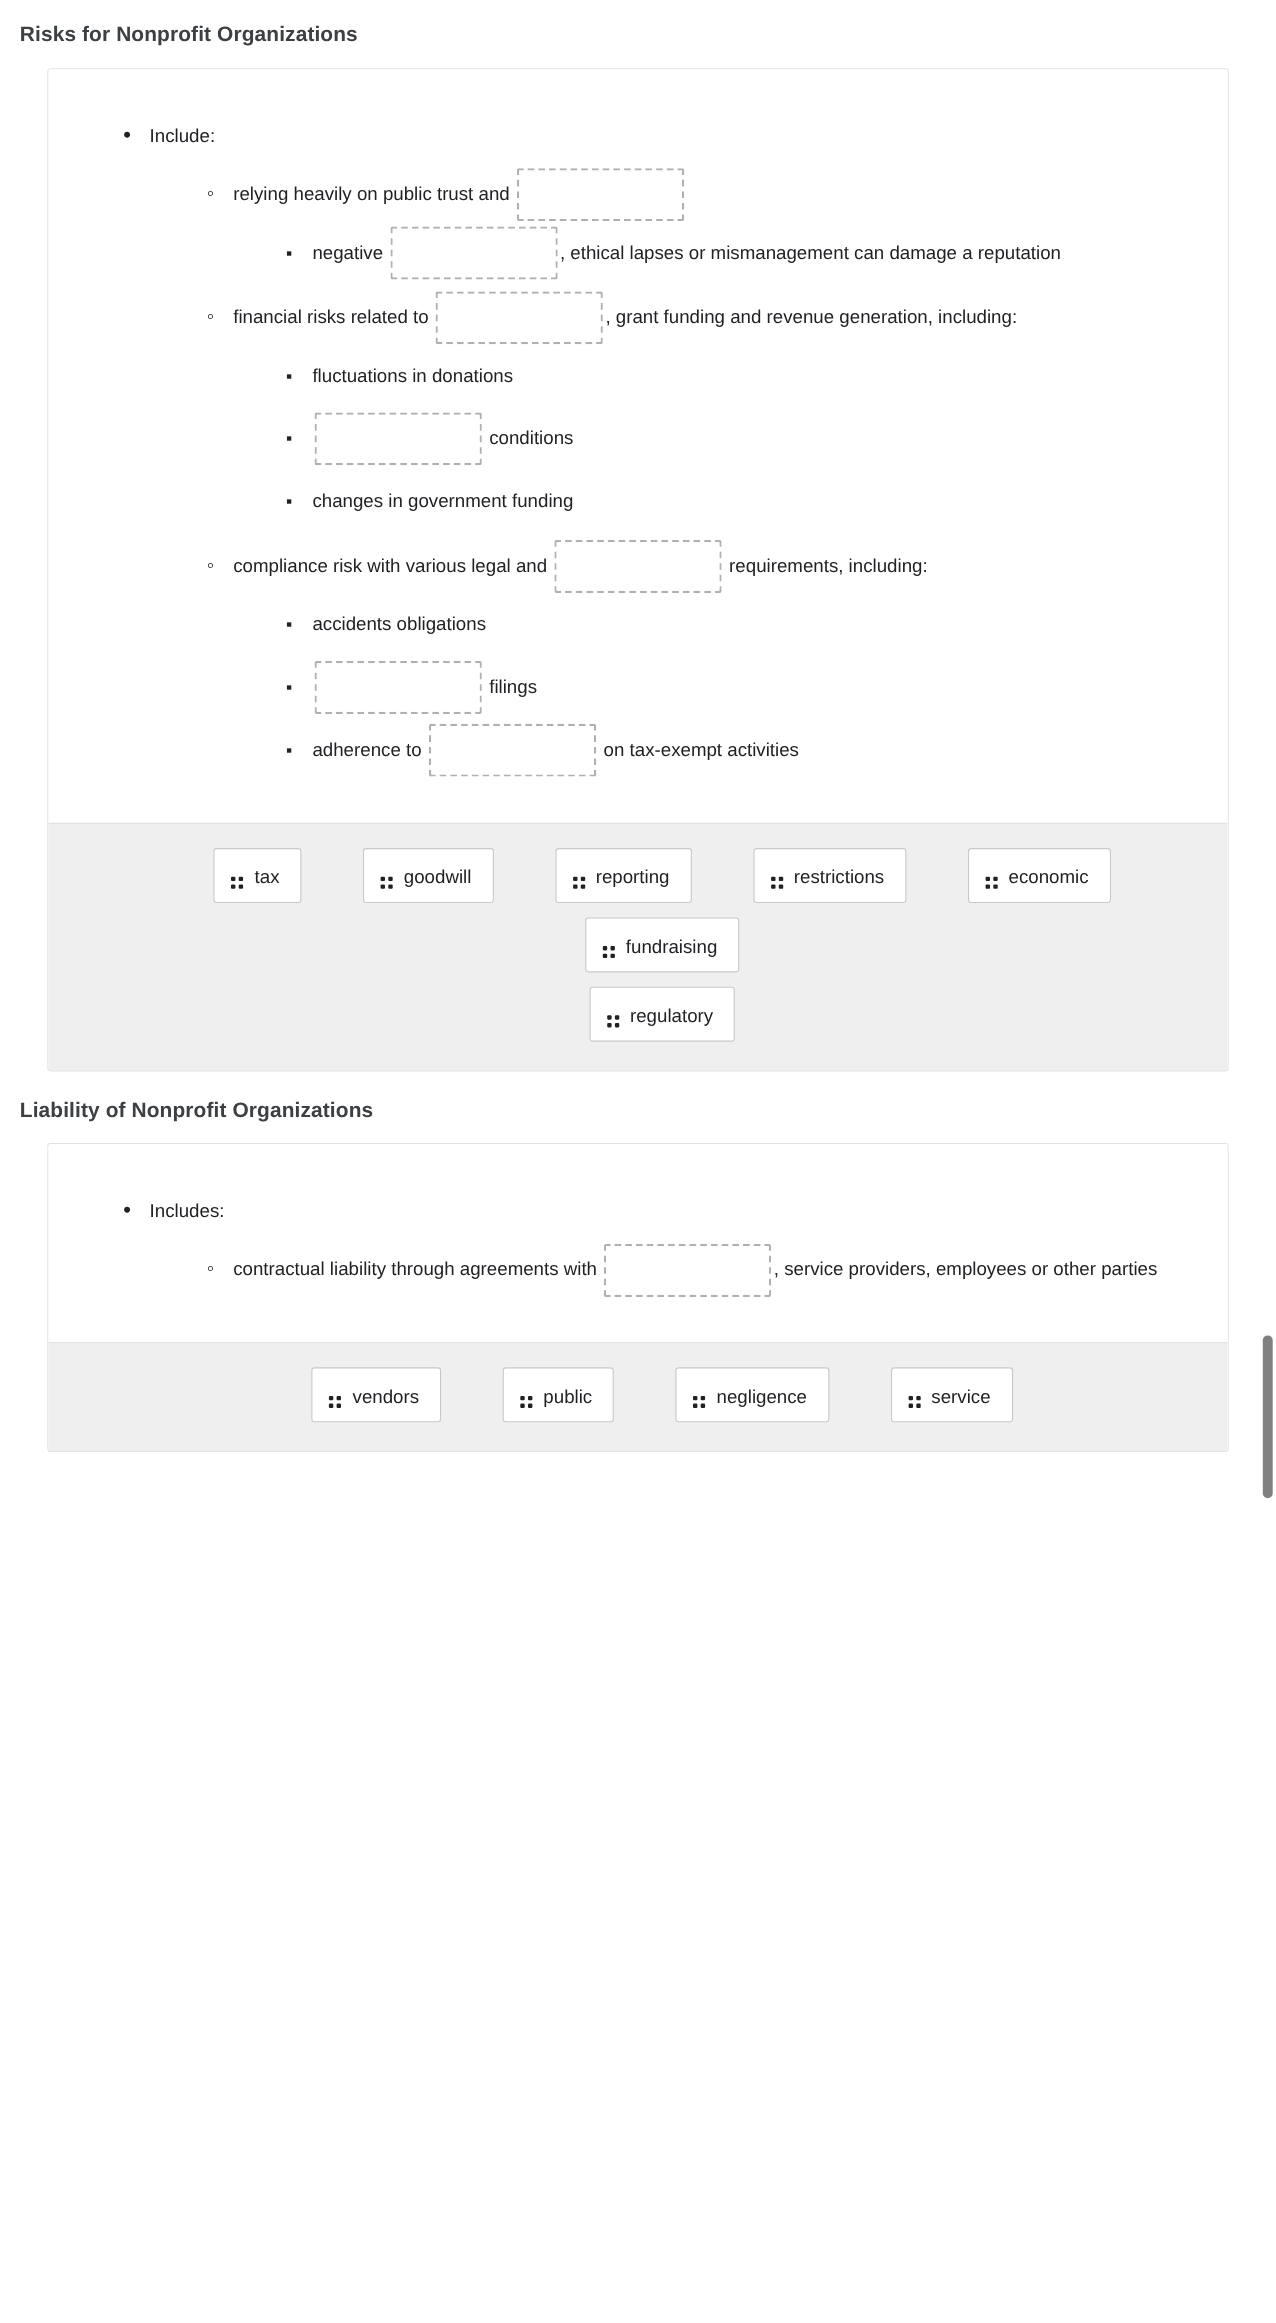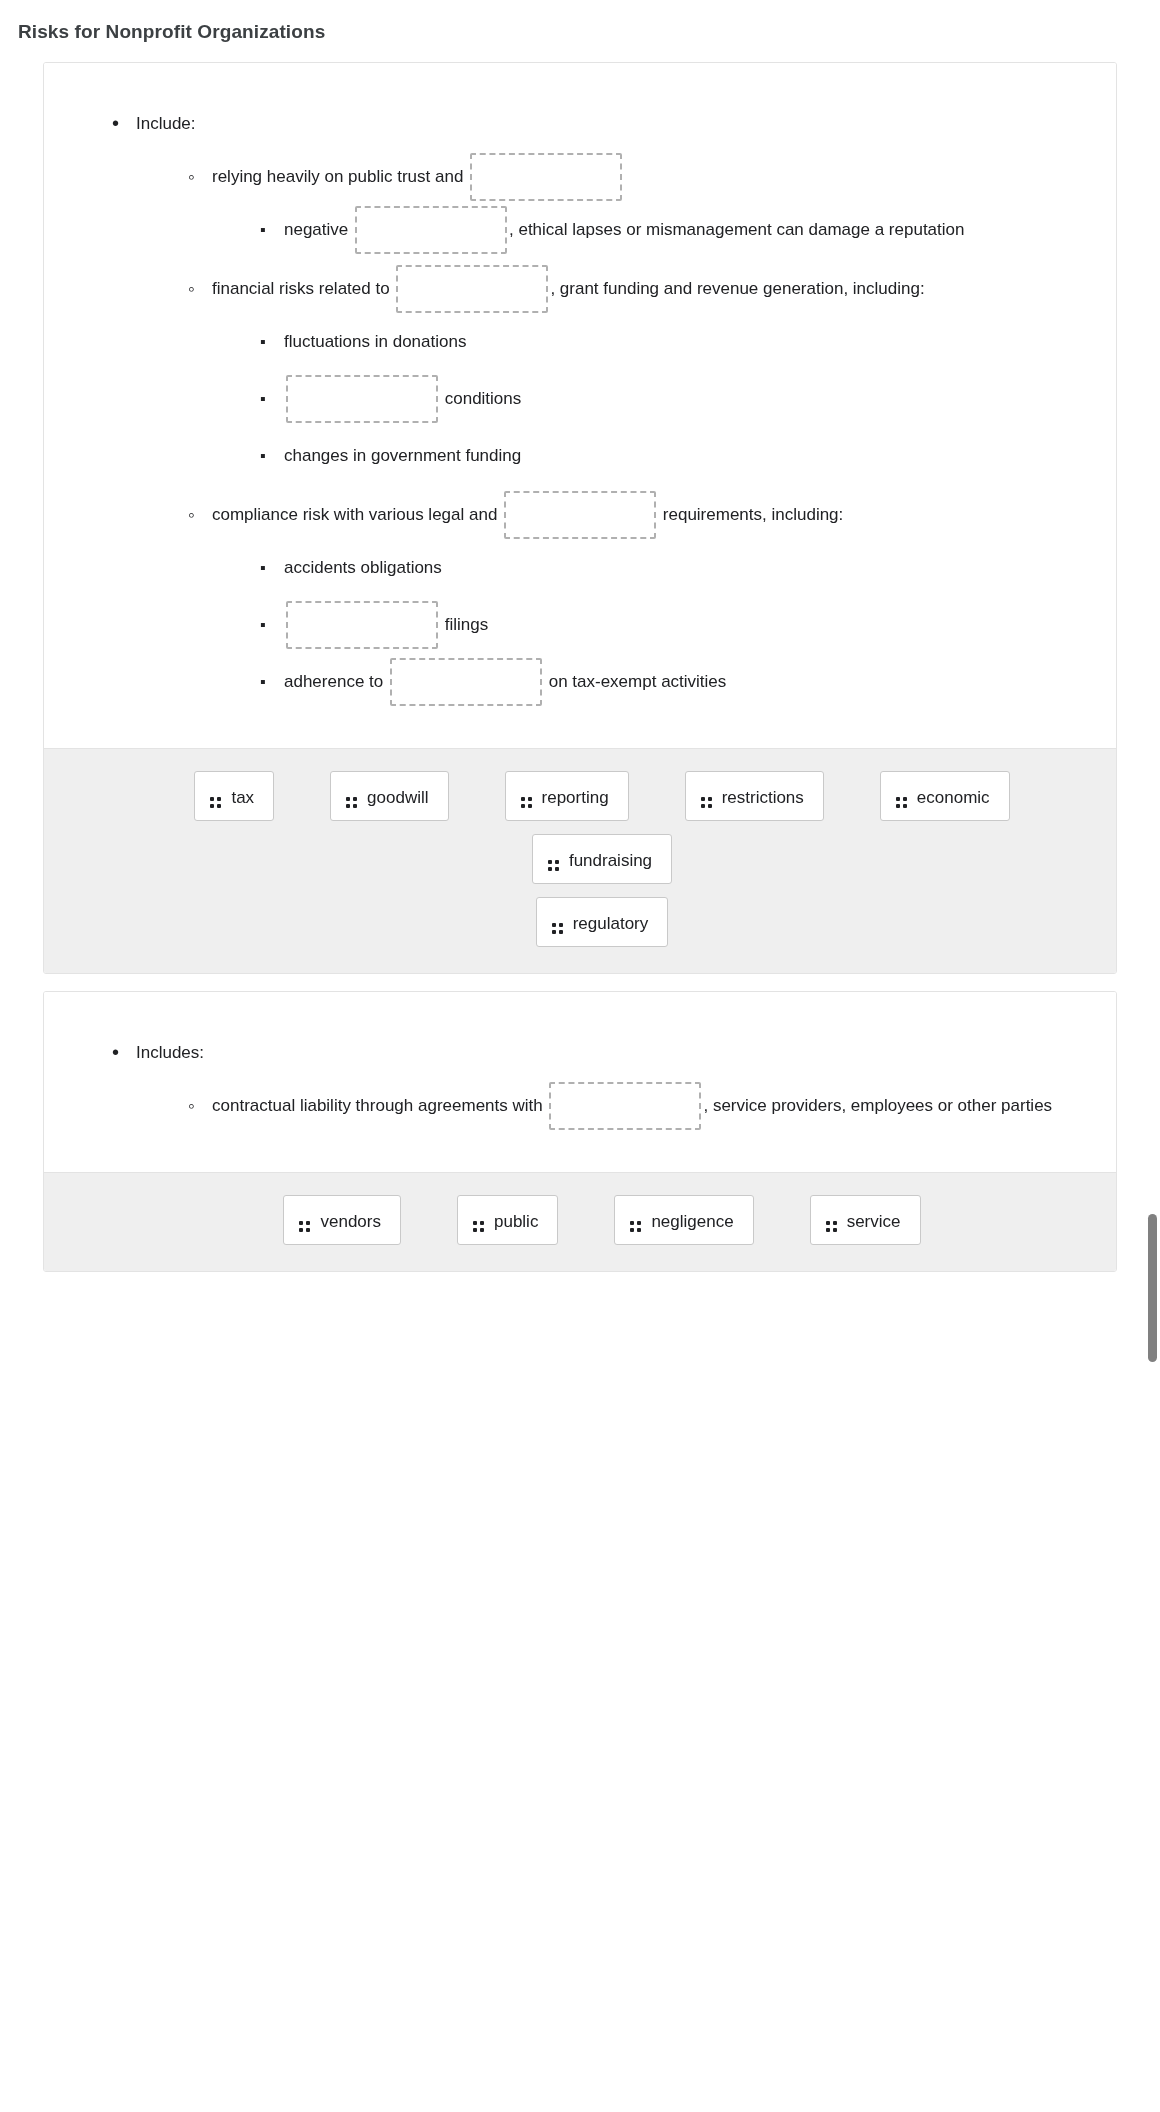--- a/index.html
+++ b/index.html
@@ -300,20 +300,21 @@
               <i></i>
               <i></i>
               <i></i>
             </span>
           <span>regulatory</span>
         </div>
       </div>
     </div>
   </div>
 
+  <h2 class="section-title title-liability">Liability of Nonprofit Organizations</h2>
 
   <div class="card">
     <div class="card-body">
       <ul class="lvl1">
         <li class="item l1">
           <span class="bullet"></span>
           <span class="txt">Includes:</span>
 
           <ul class="lvl2">
             <li class="item l2">

